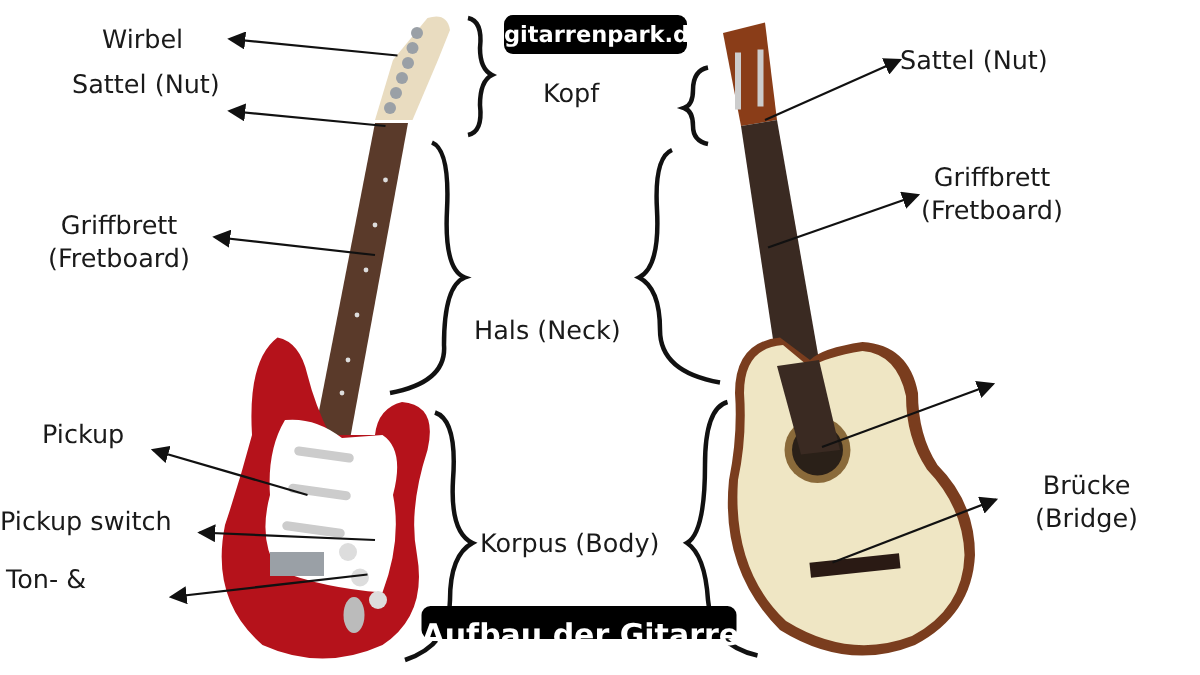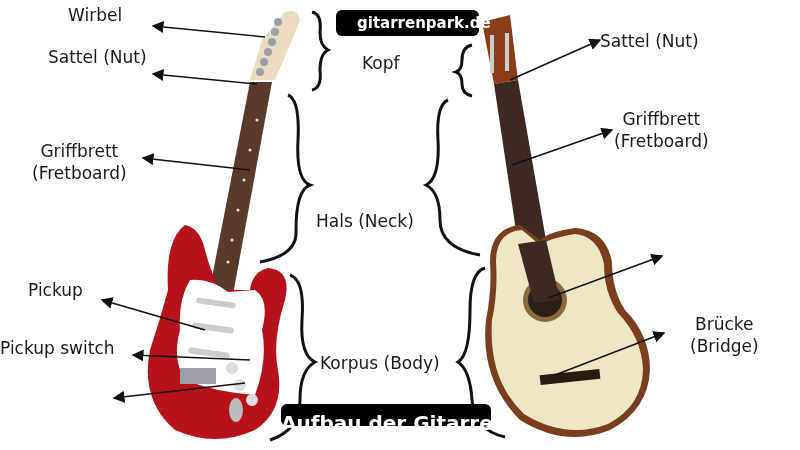--- a/index.html
+++ b/index.html
@@ -106,37 +106,38 @@
     </g>
 
     <g stroke="#111" stroke-width="1.5" fill="none" marker-end="url(#arr)">
       <line x1="510" y1="80" x2="600" y2="40"></line>
       <line x1="512" y1="165" x2="612" y2="130"></line>
       <line x1="548" y1="298" x2="662" y2="256"></line>
       <line x1="555" y1="375" x2="664" y2="333"></line>
     </g>
   </svg>
 
-  <div class="pill" style="left:336px;top:10px;width:122px;height:26px;line-height:26px;font-size:15px;padding-left:21px;">gitarrenpark.de</div>
+  <div class="pill" style="left:336px;top:10px;width:122px;height:26px;line-height:26px;font-size:15px;">gitarrenpark.de</div>
 
   <div class="pill" style="left:281px;top:404px;width:210px;height:22px;line-height:38px;font-size:20px;">Aufbau der Gitarre</div>
 
   <div class="lbl" style="left:362px;top:52px;">Kopf</div>
   <div class="lbl" style="left:316px;top:173px;margin-top:37px;">Hals (Neck)</div>
   <div class="lbl" style="left:320px;top:352px;">Korpus (Body)</div>
 
-  <div class="lbl" style="left:68px;top:4px;">Wirbel</div>
+  <div class="lbl" style="left:68px;top:16px;">Wirbel</div>
   <div class="lbl" style="left:48px;top:46px;">Sattel (Nut)</div>
   <div class="lbl" style="left:32px;top:140px;">
     <div>Griffbrett</div>
     <div>(Fretboard)</div>
   </div>
   <div class="lbl" style="left:28px;top:279px;">Pickup</div>
   <div class="lbl" style="left:0;top:337px;">Pickup switch</div>
   <div class="lbl" style="left:4px;top:376px;">
+    <div>Ton- &amp;</div>
   </div>
 
   <div class="lbl" style="left:600px;top:30px;">Sattel (Nut)</div>
   <div class="lbl" style="left:614px;top:108px;">
     <div>Griffbrett</div>
     <div>(Fretboard)</div>
   </div>
   <div class="lbl" style="left:690px;top:313px;text-align:center;">
     <div>Brücke</div>
     <div>(Bridge)</div>

